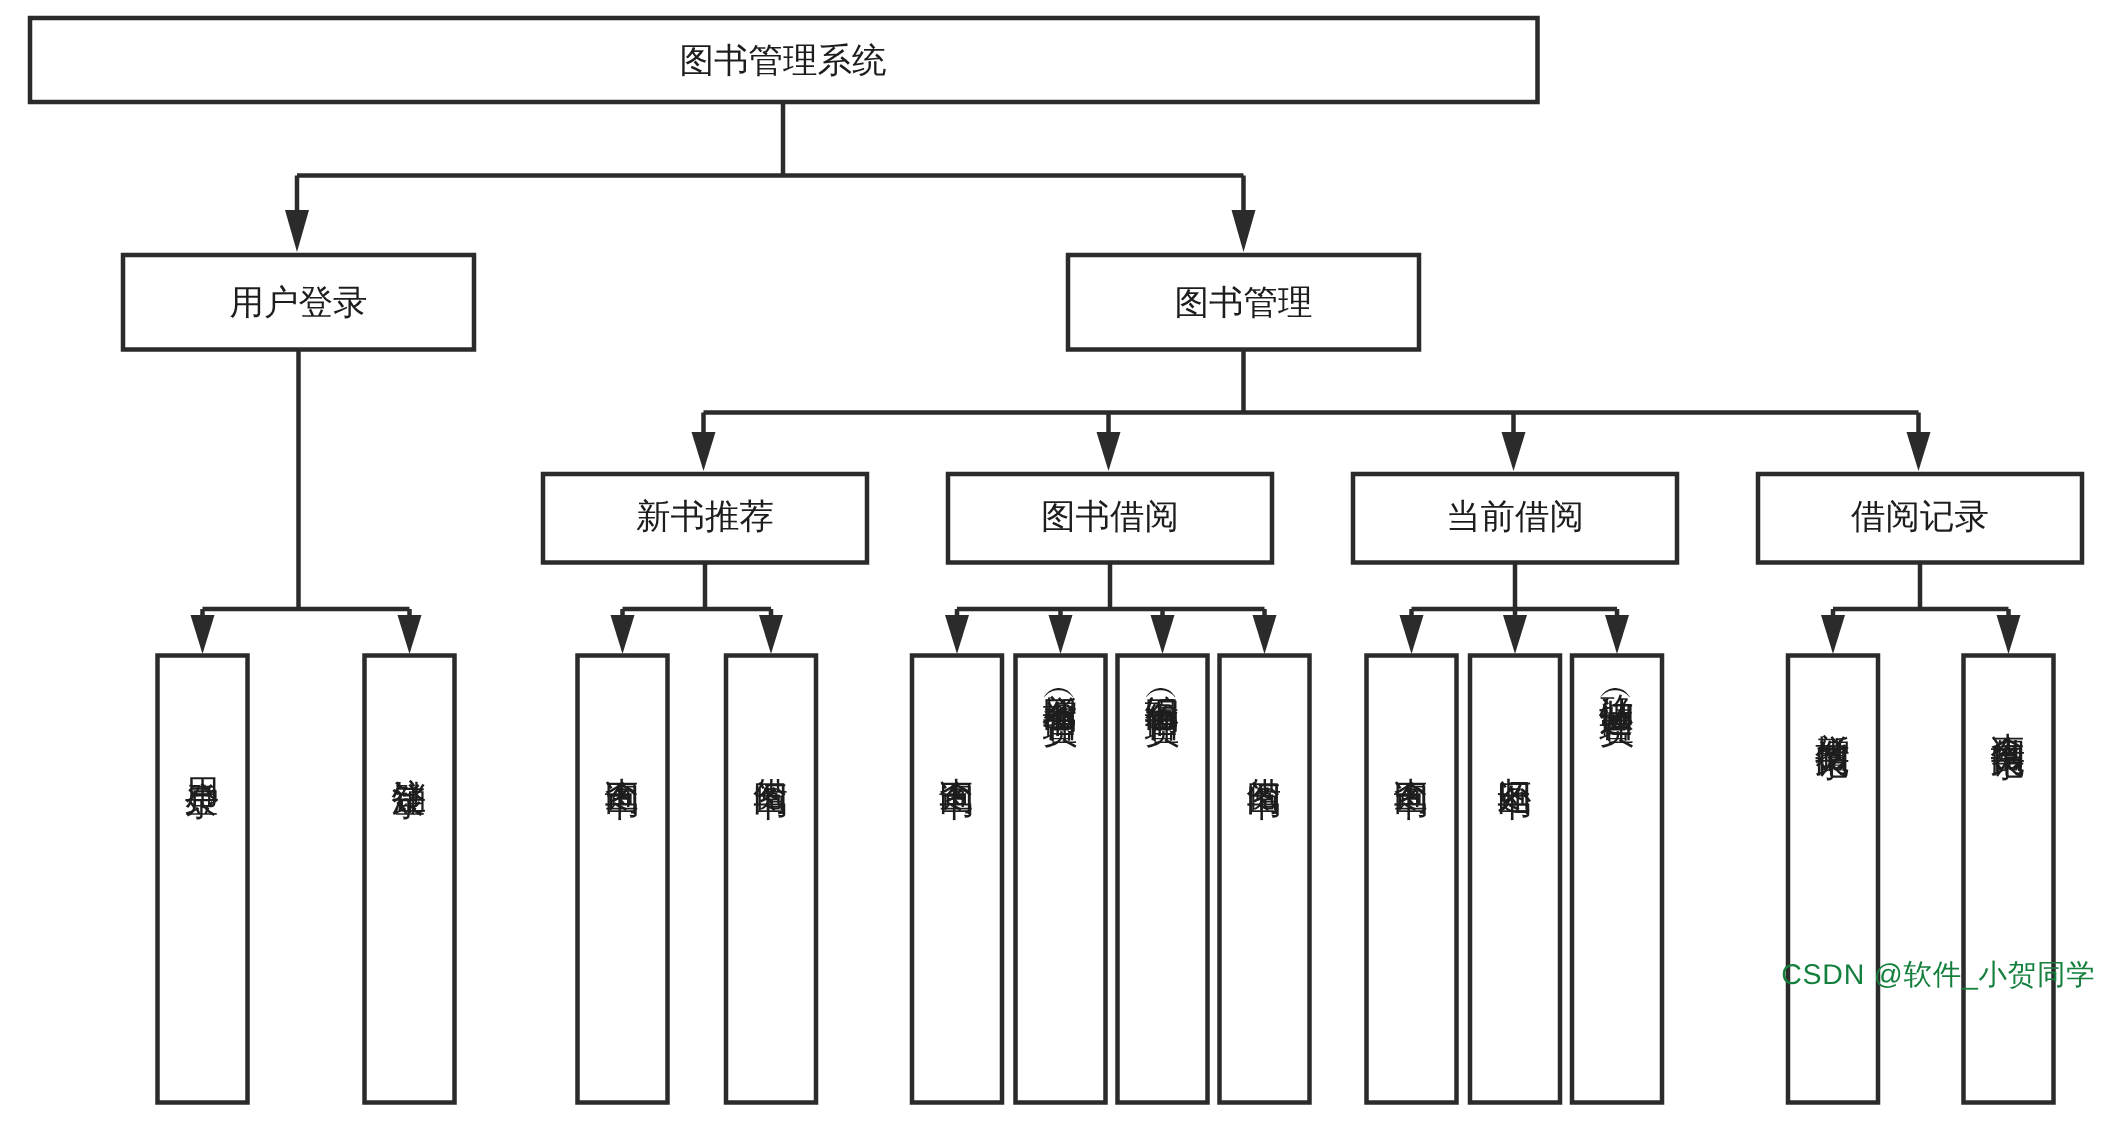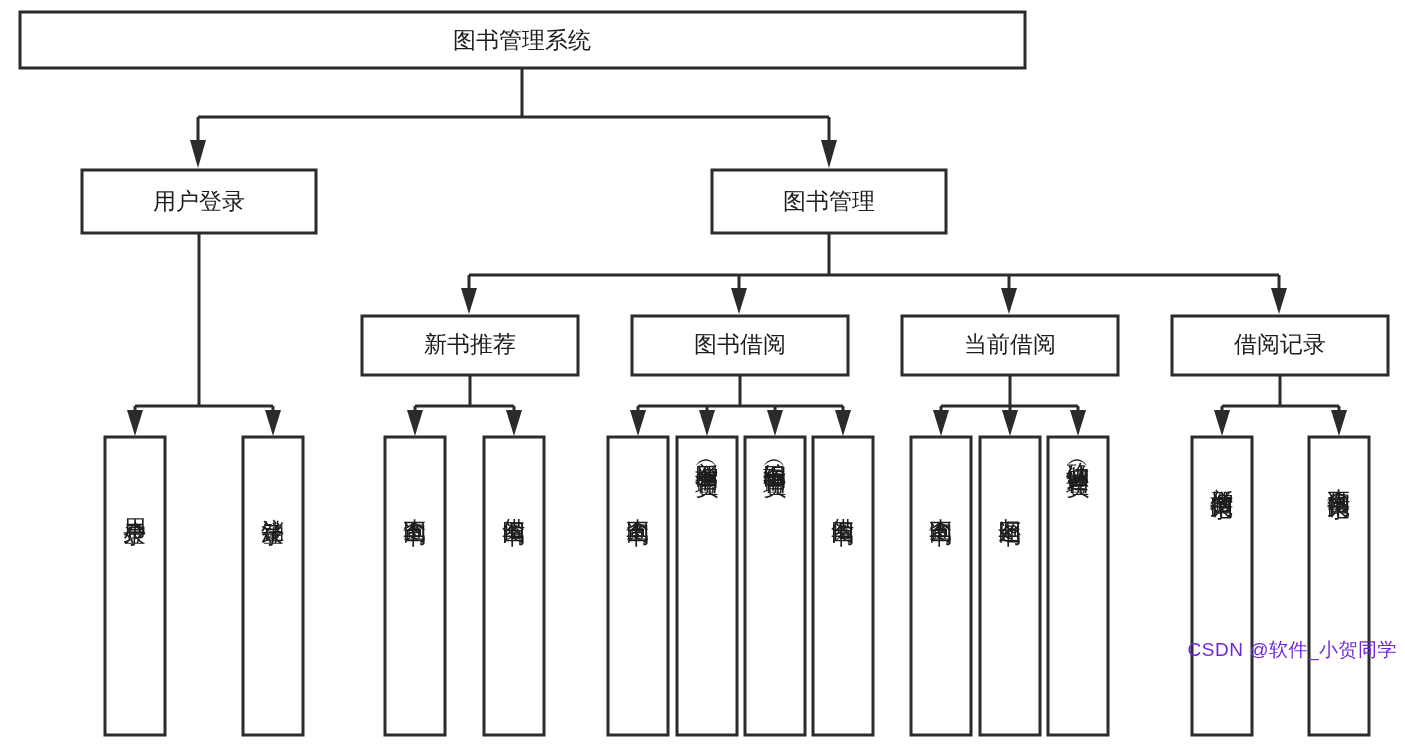--- a/index.html
+++ b/index.html
@@ -68,21 +68,21 @@
     letter-spacing: 2px;
     white-space: nowrap;
     text-align: center;
   }
   .watermark {
     position: absolute;
     right: 8px;
     bottom: 6px;
     font-family: "Liberation Sans", "DejaVu Sans", sans-serif;
     font-size: 19px;
-    color: #6d28d9;
+    color: #15803d;
     letter-spacing: 0.5px;
     user-select: none;
   }
 </style>
 </head>
 <body>
 
 <div id="diagram-root">
 
   <svg class="flow" viewBox="0 0 1405 747">

